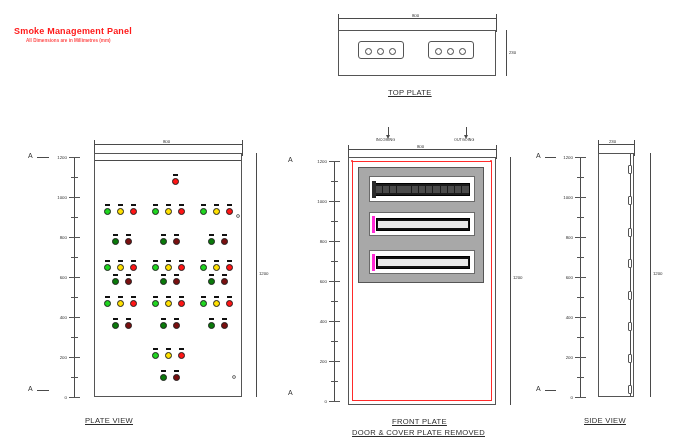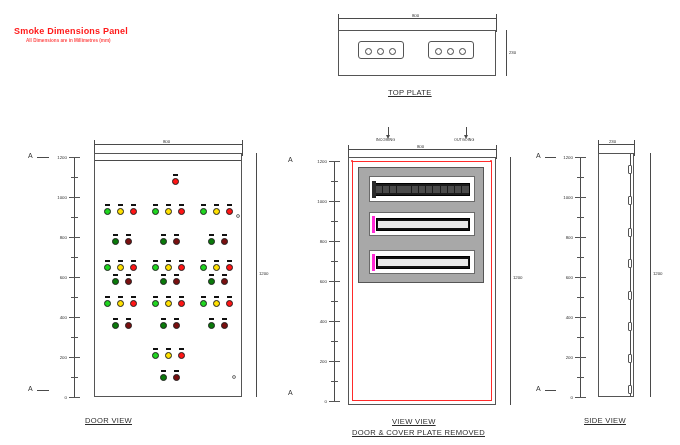--- a/index.html
+++ b/index.html
@@ -42,21 +42,21 @@
   .cutout{position:absolute;border:1px solid #555;border-radius:3px;box-sizing:border-box;background:#fff;}
   .hole{position:absolute;border:1px solid #444;border-radius:50%;box-sizing:border-box;background:#fff;}
   .scr{position:absolute;border:1px solid #777;border-radius:50%;box-sizing:border-box;background:#efefef;}
   .hinge{position:absolute;border:1px solid #555;box-sizing:border-box;background:#fff;border-radius:1px;}
   .io-lbl{position:absolute;font-size:3.6px;color:#222;white-space:nowrap;letter-spacing:.1px;}
 </style>
 </head>
 <body>
 
 <div class="abs" id="title-block">
-  <div id="title-main">Smoke Dimensions Panel</div>
+  <div id="title-main">Smoke Management Panel</div>
   <div id="title-sub">All Dimensions are in Millimetres (mm)</div>
 </div>
 
 <div class="abs" style="left:330px;top:10px;width:190px;height:95px;">
 
   <div class="ln hl" style="left:8px;top:8px;width:158px;"></div>
   <div class="ln vl" style="left:8px;top:4px;height:18px;"></div>
   <div class="ln vl" style="left:166px;top:4px;height:18px;"></div>
   <div class="dim-txt" style="left:80px;top:3px;background:#fff;padding:0 2px;">800</div>
 
@@ -95,21 +95,21 @@
   <div class="sec-letter" style="left:0px;top:250px;">A</div>
   <div class="ln hl" style="left:9px;top:22px;width:12px;"></div>
   <div class="ln hl" style="left:9px;top:255px;width:12px;"></div>
 
   <div class="ln vl" style="left:228px;top:18px;height:244px;"></div>
   <div class="dim-txt" style="left:231px;top:136px;background:#fff;">1200</div>
 
   <div class="scr" style="left:208px;top:79px;width:4px;height:4px;"></div>
   <div class="scr" style="left:204px;top:240px;width:4px;height:4px;"></div>
 
-  <div class="caption" style="left:57px;top:281px;">DOOR VIEW</div>
+  <div class="caption" style="left:57px;top:281px;">PLATE VIEW</div>
 <div class="tick" style="left: 41px; top: 22px; width: 11px;"></div>
     <div class="scale-num" style="left: 26px; top: 19.5px; width: 13px;">1200</div>
     <div class="tick" style="left: 43px; top: 42px; width: 7px;"></div>
     <div class="tick" style="left: 41px; top: 62px; width: 11px;"></div>
     <div class="scale-num" style="left: 26px; top: 59.5px; width: 13px;">1000</div>
     <div class="tick" style="left: 43px; top: 82px; width: 7px;"></div>
     <div class="tick" style="left: 41px; top: 102px; width: 11px;"></div>
     <div class="scale-num" style="left: 26px; top: 99.5px; width: 13px;">800</div>
     <div class="tick" style="left: 43px; top: 122px; width: 7px;"></div>
     <div class="tick" style="left: 41px; top: 142px; width: 11px;"></div>
@@ -307,21 +307,21 @@
     </div>
   </div>
 
   <div class="ln vl" style="left:4px;top:36px;height:240px;"></div>
   <div class="sec-letter" style="left:-42px;top:31px;">A</div>
   <div class="sec-letter" style="left:-42px;top:264px;">A</div>
 
   <div class="ln vl" style="left:180px;top:32px;height:248px;"></div>
   <div class="dim-txt" style="left:183px;top:150px;background:#fff;">1200</div>
 
-  <div class="caption" style="left:62px;top:292px;">VIEW VIEW</div>
+  <div class="caption" style="left:62px;top:292px;">FRONT PLATE</div>
   <div class="caption" style="left:22px;top:303px;">DOOR &amp; COVER PLATE REMOVED</div>
 <div class="tick" style="left: -1px; top: 36px; width: 11px;"></div>
     <div class="scale-num" style="left: -16px; top: 33.5px; width: 13px;">1200</div>
     <div class="tick" style="left: 1px; top: 56px; width: 7px;"></div>
     <div class="tick" style="left: -1px; top: 76px; width: 11px;"></div>
     <div class="scale-num" style="left: -16px; top: 73.5px; width: 13px;">1000</div>
     <div class="tick" style="left: 1px; top: 96px; width: 7px;"></div>
     <div class="tick" style="left: -1px; top: 116px; width: 11px;"></div>
     <div class="scale-num" style="left: -16px; top: 113.5px; width: 13px;">800</div>
     <div class="tick" style="left: 1px; top: 136px; width: 7px;"></div>

